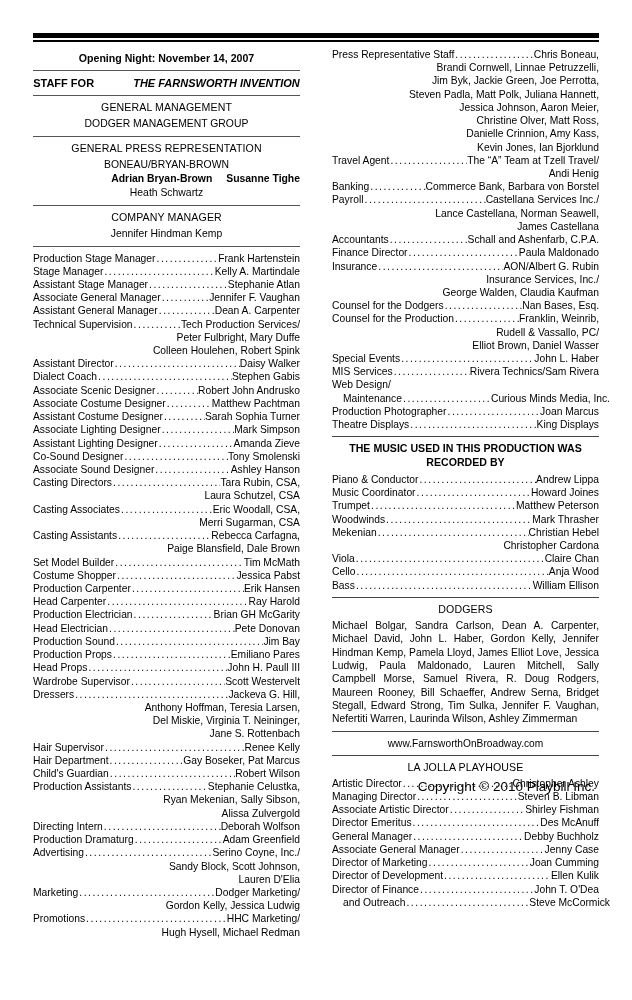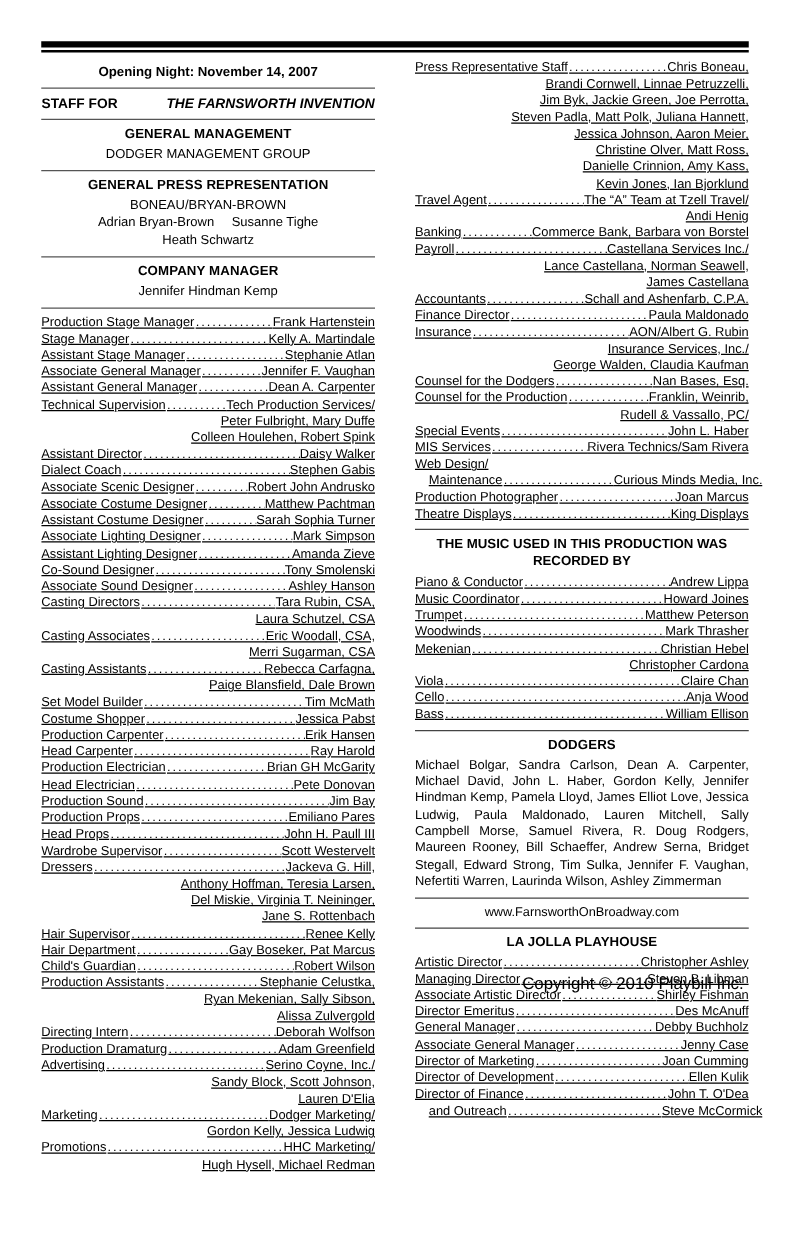--- a/index.html
+++ b/index.html
@@ -61,21 +61,21 @@
   .hr {
     border: 0;
     border-top: 1.6px solid #555555;
     margin: 5px 0 5px 0;
     height: 0;
   }
   .hr.dark {
     border-top: 1.6px solid #444444;
   }
   .hdr-bold {
-    font-weight: bold;
+    font-weight: normal;
     font-size: 10.6px;
     text-align: center;
     letter-spacing: 0.1px;
     line-height: 1.32;
     margin: 3px 0 2px 0;
   }
   .hdr-plain {
     font-size: 10.4px;
     text-align: center;
     line-height: 1.32;
@@ -98,31 +98,31 @@
     font-size: 11px;
     text-align: center;
     margin: 6px 0 6px 0;
   }
   .staff-for i {
     font-style: italic;
     margin-left: 36px;
   }
   .two-names {
     font-size: 10.4px;
-    text-align: center;
+    text-align: right;
     line-height: 1.35;
+    font-weight: bold;
   }
   .two-names .spacer {
     display: inline-block;
     width: 14px;
   }
   
   .credits {
     margin: 2px 0 0 0;
-    text-decoration: underline;
   }
   .credit {
     font-size: 10.3px;
     line-height: 1.285;
     display: flex;
     align-items: baseline;
     width: 100%;
     white-space: nowrap;
     overflow: hidden;
   }
@@ -486,20 +486,21 @@
             <span class="role">Counsel for the Dodgers</span>
             <span class="leader">..........................................................................................</span>
             <span class="name">Nan Bases, Esq.</span>
           </div>
           <div class="credit">
             <span class="role">Counsel for the Production</span>
             <span class="leader">..........................................................................................</span>
             <span class="name">Franklin, Weinrib,</span>
           </div>
           <div class="cont">Rudell &amp; Vassallo, PC/</div>
+          <div class="cont">Elliot Brown, Daniel Wasser</div>
           <div class="credit">
             <span class="role">Special Events</span>
             <span class="leader">..........................................................................................</span>
             <span class="name">John L. Haber</span>
           </div>
           <div class="credit">
             <span class="role">MIS Services</span>
             <span class="leader">..........................................................................................</span>
             <span class="name">Rivera Technics/Sam Rivera</span>
           </div>

